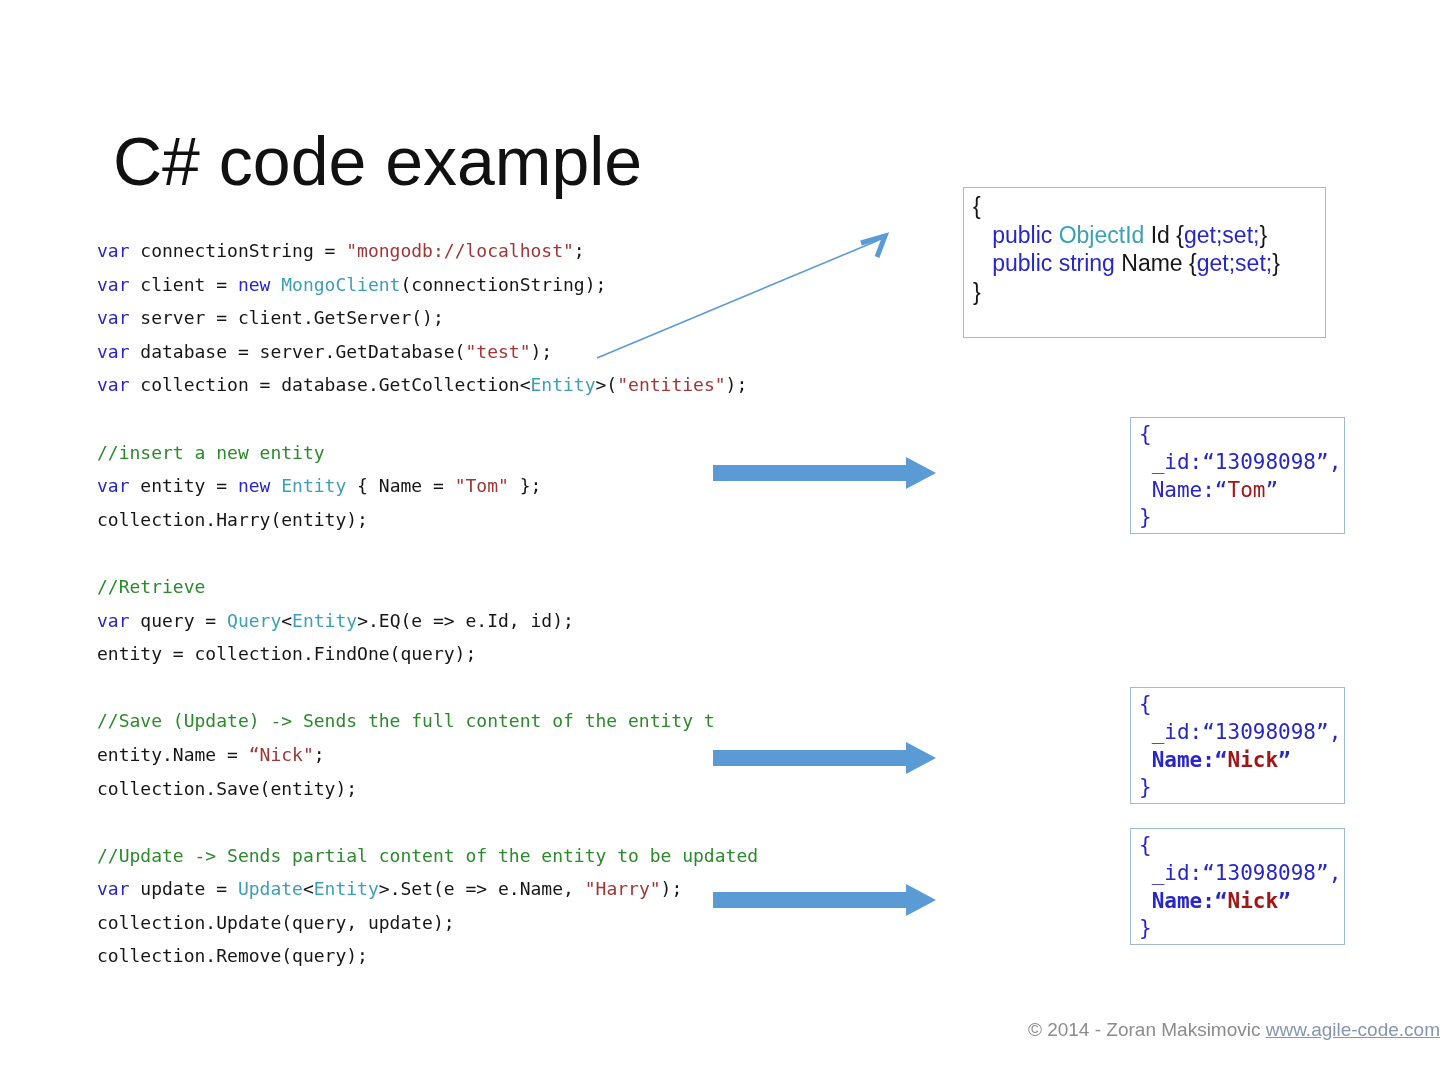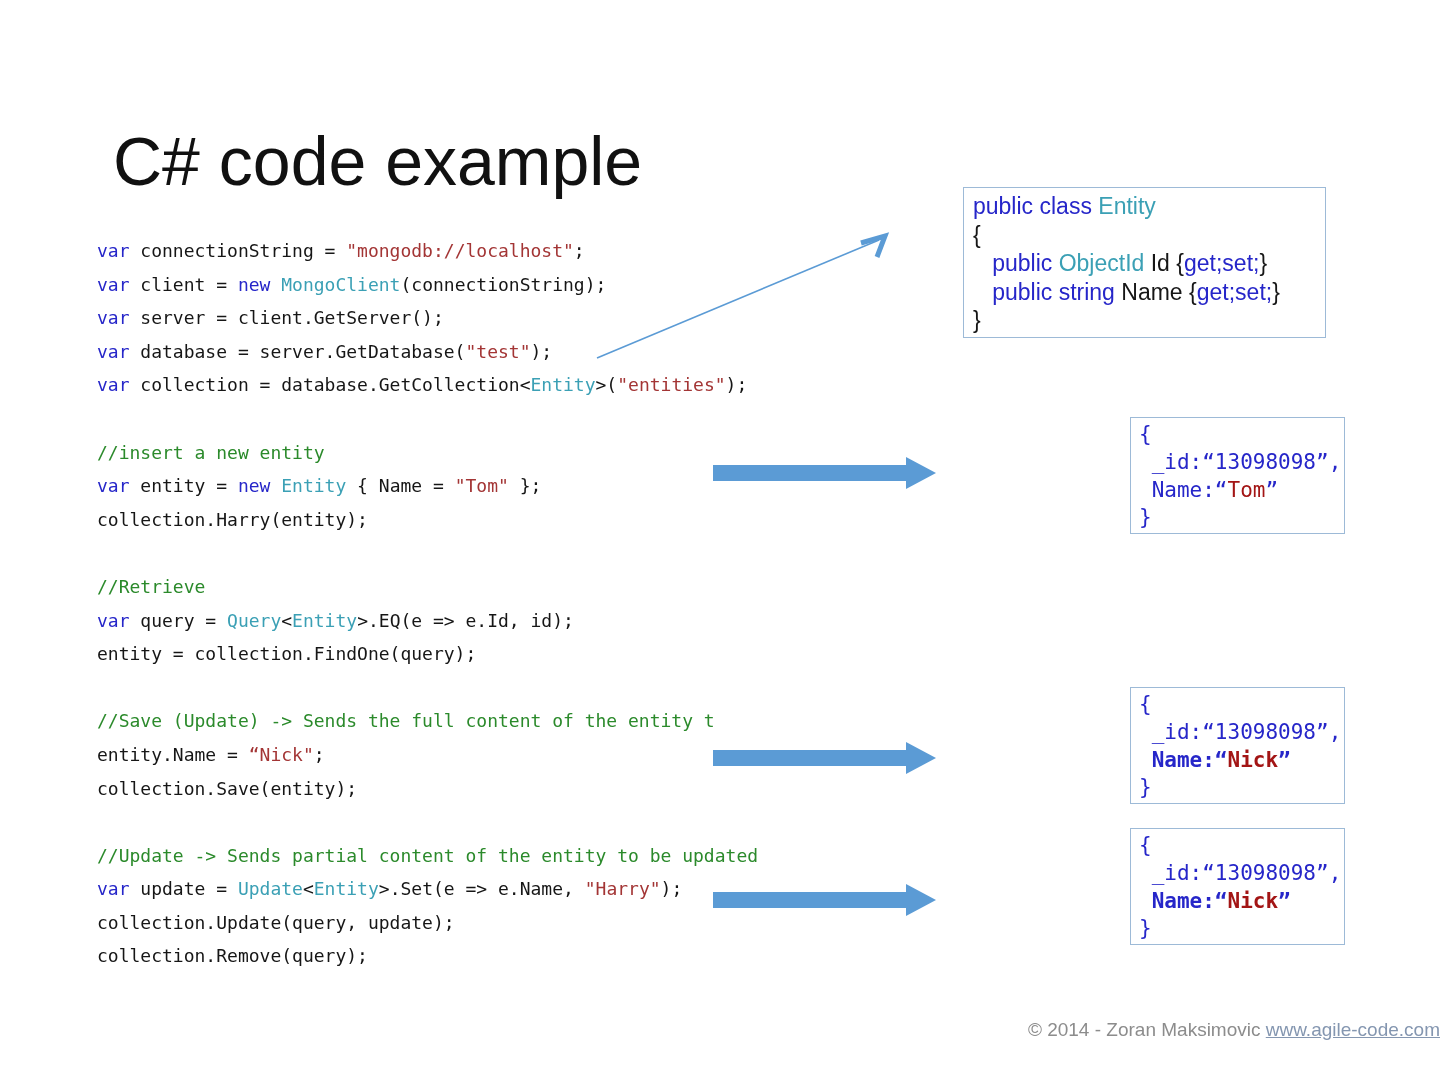--- a/index.html
+++ b/index.html
@@ -66,21 +66,20 @@
       <div class="code-line"><span class="tk-p">collection.Save(entity);</span></div>
       <div class="code-line">&nbsp;</div>
       <div class="code-line"><span class="tk-c">//Update -&gt; Sends partial content of the entity to be updated</span></div>
       <div class="code-line"><span class="tk-k">var</span><span class="tk-p"> update = </span><span class="tk-t">Update</span><span class="tk-p">&lt;</span><span class="tk-t">Entity</span><span class="tk-p">&gt;.Set(e =&gt; e.Name, </span><span class="tk-s">"Harry"</span><span class="tk-p">);</span></div>
       <div class="code-line"><span class="tk-p">collection.Update(query, update);</span></div>
       <div class="code-line"><span class="tk-p">collection.Remove(query);</span></div>
     </div>
 
   <div class="box entity-box">
     <div>
-        <div class="code-line"><span class="tk-k">public</span><span class="tk-p"> </span><span class="tk-k">class</span><span class="tk-p"> </span><span class="tk-t">Entity</span></div>
         <div class="code-line"><span class="tk-p">{</span></div>
         <div class="code-line"><span class="tk-p">   </span><span class="tk-k">public</span><span class="tk-p"> </span><span class="tk-t">ObjectId</span><span class="tk-p"> Id {</span><span class="tk-k">get;set;</span><span class="tk-p">}</span></div>
         <div class="code-line"><span class="tk-p">   </span><span class="tk-k">public</span><span class="tk-p"> </span><span class="tk-k">string</span><span class="tk-p"> Name {</span><span class="tk-k">get;set;</span><span class="tk-p">}</span></div>
         <div class="code-line"><span class="tk-p">}</span></div>
       </div>
   </div>
 
   <div class="box json-box jb1">
     <div>
         <div class="code-line"><span class="tk-j">{</span></div>

